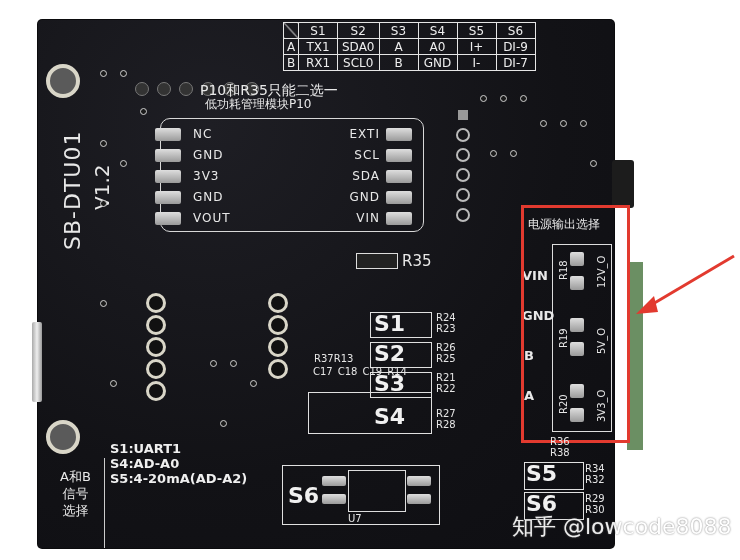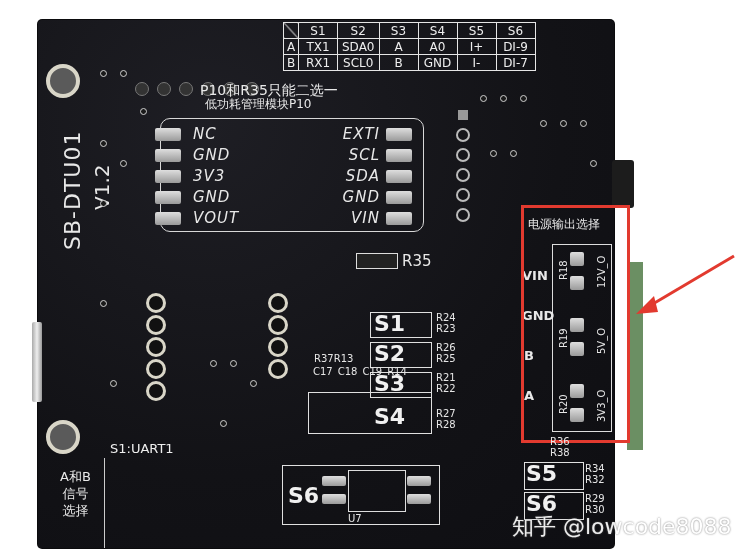--- a/index.html
+++ b/index.html
@@ -10,21 +10,21 @@
     box-shadow:0 0 0 1px #0b0b0d;}
   .silk{color:#e8e8e8;}
   .via{position:absolute;width:5px;height:5px;border-radius:50%;border:1.5px solid #cfcfcf;background:#1a1a1a;}
   .hole{position:absolute;width:14px;height:14px;border-radius:50%;border:3px solid #d9d6c8;background:#111;}
   .pad{position:absolute;background:linear-gradient(#dedede,#9a9a9a);border-radius:2px;}
   .tbl{left:283px;top:22px;border-collapse:collapse;font-size:12px;color:#eee;}
   .tbl td{border:1.5px solid #e6e6e6;padding:0 4px;height:15px;text-align:center;min-width:30px;}
   .tbl td.corner{min-width:10px;padding:0;background:linear-gradient(to top right,transparent 47%,#e6e6e6 49%,#e6e6e6 51%,transparent 53%);}
   .tbl td.rowlbl{min-width:10px;padding:0 2px;}
   .mod-outline{left:160px;top:118px;width:262px;height:112px;border:1.5px solid #d8d8d8;border-radius:10px;}
-  .pin-lbl{font-size:15px;letter-spacing:1px;font-style:italic;}
+  .pin-lbl{font-size:12px;letter-spacing:1px;}
   .sw-box{position:absolute;border:1.5px solid #e0e0e0;}
   .sw-lbl{position:absolute;font-size:22px;font-weight:bold;color:#f0f0f0;}
   .small{font-size:10px;color:#e6e6e6;}
   .redbox{left:521px;top:205px;width:103px;height:232px;border:3px solid #e23a2f;}
   .green{left:627px;top:262px;width:16px;height:188px;background:#6b8f63;}
   .jack{left:612px;top:160px;width:22px;height:48px;background:#1c1c1c;border-radius:3px;}
   .usb{left:32px;top:322px;width:10px;height:80px;background:linear-gradient(90deg,#aaa,#eee,#999);border-radius:2px;}
   .legend-text{font-size:13px;line-height:15px;color:#efefef;}
 </style>
 </head>
@@ -241,22 +241,24 @@
     <div>R29</div>
     <div>R30</div>
   </div>
 
 <div class="abs silk" style="left:60px;top:468px;font-size:13px;line-height:17px;text-align:center;">
   <div>A和B</div>
   <div>信号</div>
   <div>选择</div>
 </div>
 <div class="abs" style="left:104px;top:458px;width:3px;height:90px;border-left:1.5px solid #ccc;"></div>
-<div class="abs legend-text" style="left:110px;top:441px;">
+<div class="abs legend-text" style="left:110px;top:441px;font-weight:bold;">
   <div>S1:UART1</div>
+  <div>S4:AD-A0</div>
+  <div>S5:4-20mA(AD-A2)</div>
 </div>
 
 <div class="via" style="left:100px;top:70px;"></div>
 <div class="via" style="left:120px;top:70px;"></div>
 <div class="via" style="left:140px;top:108px;"></div>
 <div class="via" style="left:100px;top:140px;"></div>
 <div class="via" style="left:120px;top:160px;"></div>
 <div class="via" style="left:100px;top:200px;"></div>
 <div class="via" style="left:480px;top:95px;"></div>
 <div class="via" style="left:500px;top:95px;"></div>

